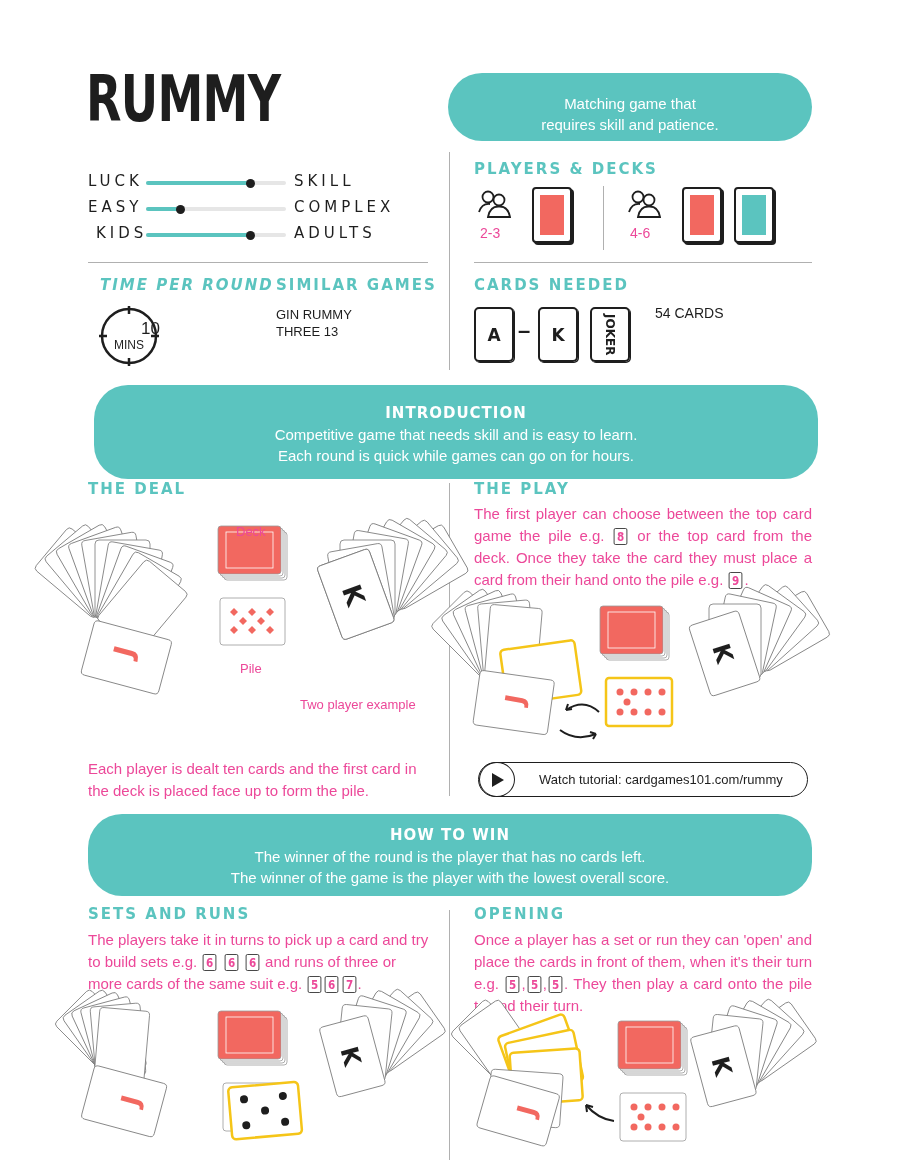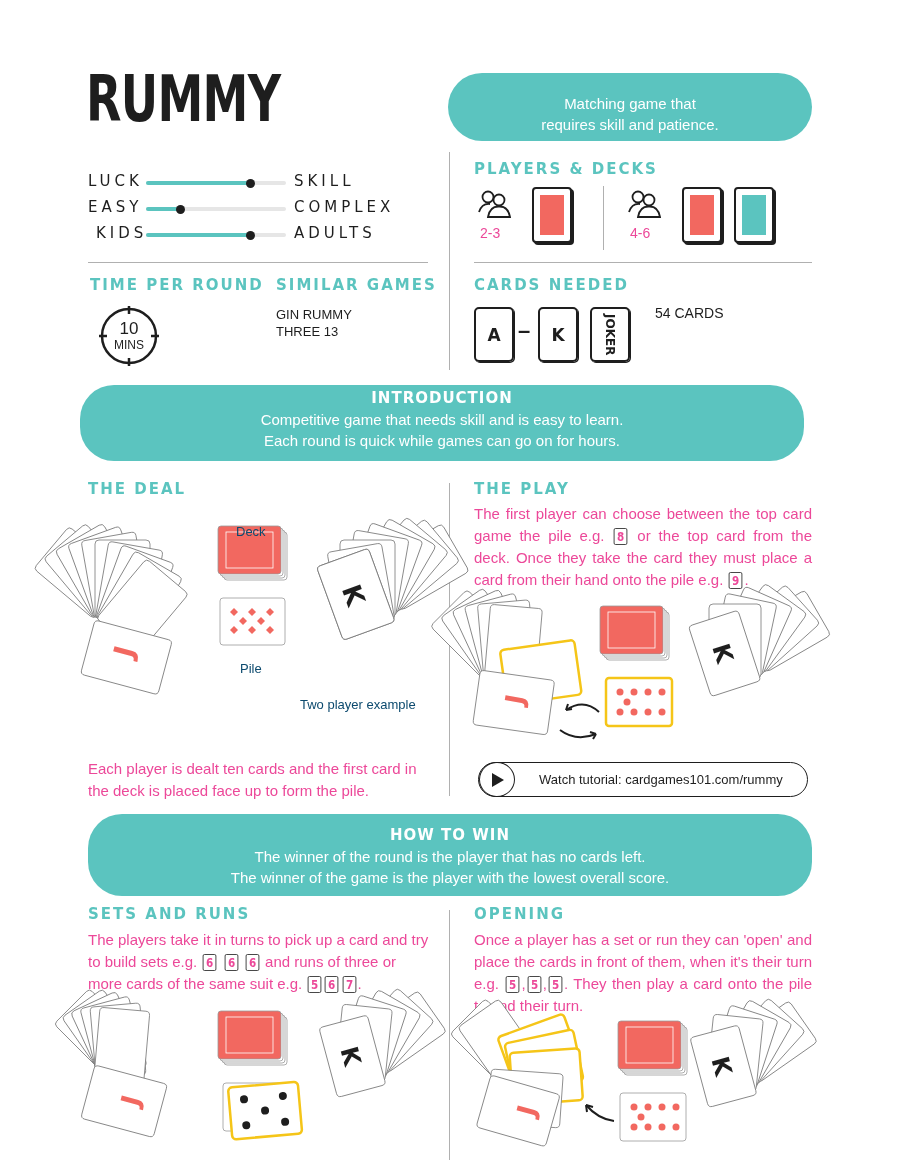--- a/index.html
+++ b/index.html
@@ -15,21 +15,21 @@
   .knob { width: 9px; height: 9px; background: #1e1e1e; border-radius: 50%; position: absolute; top: -2.5px; }
   .vline { background: #b0b0b0; width: 1px; }
   .hline { background: #b0b0b0; height: 1px; }
   .body-text { font-size: 15px; line-height: 22px; color: #ec4899; }
   .just { text-align: justify; }
   .mini-card { display: inline-block; border: 1.5px solid #333; border-radius: 2px; font-weight: bold; font-size: 13px; line-height: 15px; padding: 0 3px; font-family: "DejaVu Sans", sans-serif; transform: scaleX(0.8); }
   .deck-card { border: 2px solid #1e1e1e; border-radius: 4px; background: #fff; box-shadow: 2px 2px 0 #1e1e1e; }
   .deck-inner { position: absolute; left: 6px; top: 6px; right: 6px; bottom: 6px; }
   .need-card { width: 40px; height: 55px; border: 2px solid #1e1e1e; border-radius: 5px; box-shadow: 1px 1px 0 #1e1e1e; display:flex; align-items:center; justify-content:center; font-family: "DejaVu Sans", sans-serif; font-weight: bold; font-size: 17px; }
   .tut { border: 1.5px solid #1e1e1e; border-radius: 18px; }
-  .caption { color: #0c4a6e; font-size: 13px; }
+  .caption { color: #ec4899; font-size: 13px; }
   svg { overflow: visible; }
 </style>
 </head>
 <body>
 
 <div class="abs title" style="left:86px;top:62px;">RUMMY</div>
 
 <div class="abs pill" style="left:448px;top:73px;width:364px;height:68px;padding-top:20px;font-size:15px;line-height:21px;">
   <div>Matching game that</div>
   <div>requires skill and patience.</div>
@@ -89,49 +89,49 @@
   </svg>
   <div class="abs body-text" style="left:4px;top:32px;font-size:14px;">4-6</div>
   <div class="abs deck-card" style="left:56px;top:-3px;width:40px;height:56px;">
       <div class="deck-inner" style="background:#f26860;"></div>
     </div>
   <div class="abs deck-card" style="left:108px;top:-3px;width:40px;height:56px;">
       <div class="deck-inner" style="background:#5bc4bf;"></div>
     </div>
 </div>
 
-<div class="abs hdr" style="left:90px;top:276px;">TIME PER ROUND</div>
+<div class="abs hdr" style="left:100px;top:276px;font-style:italic;">TIME PER ROUND</div>
 <div class="abs" style="left:98px;top:305px;width:62px;height:62px;">
   <svg class="abs" style="left:0;top:0;" width="62" height="62" viewBox="0 0 62 62">
     <circle cx="31" cy="31" r="27" fill="none" stroke="#1e1e1e" stroke-width="2.5"></circle>
     <line x1="31" y1="1" x2="31" y2="9" stroke="#1e1e1e" stroke-width="2.5"></line>
     <line x1="31" y1="53" x2="31" y2="61" stroke="#1e1e1e" stroke-width="2.5"></line>
     <line x1="1" y1="31" x2="9" y2="31" stroke="#1e1e1e" stroke-width="2.5"></line>
     <line x1="53" y1="31" x2="61" y2="31" stroke="#1e1e1e" stroke-width="2.5"></line>
   </svg>
-  <div class="abs" style="left:0;width:62px;top:14px;text-align:center;font-size:17px;">10</div>
+  <div class="abs" style="left:0;width:62px;top:14px;text-align:right;font-size:17px;">10</div>
   <div class="abs" style="left:0;width:62px;top:33px;text-align:center;font-size:12px;">MINS</div>
 </div>
 
 <div class="abs hdr" style="left:276px;top:276px;">SIMILAR GAMES</div>
 <div class="abs" style="left:276px;top:306px;font-size:13px;line-height:17px;">
   <div>GIN RUMMY</div>
   <div>THREE 13</div>
 </div>
 
 <div class="abs hdr" style="left:474px;top:276px;">CARDS NEEDED</div>
 <div class="abs need-card" style="left:474px;top:307px;">A</div>
 <div class="abs" style="left:518px;top:318px;font-size:22px;font-weight:bold;">–</div>
 <div class="abs need-card" style="left:538px;top:307px;">K</div>
 <div class="abs need-card" style="left:590px;top:307px;">
   <span style="writing-mode:vertical-rl;font-size:12px;">JOKER</span>
 </div>
 <div class="abs" style="left:655px;top:305px;font-size:14px;">54 CARDS</div>
 
-<div class="abs pill" style="left:80px;top:385px;width:724px;height:76px;padding-top:3px;font-size:15px;line-height:21px;">
+<div class="abs pill" style="left:94px;top:385px;width:724px;height:94px;padding-top:18px;font-size:15px;line-height:21px;">
   <div style="font-family:'DejaVu Sans',sans-serif;font-weight:bold;letter-spacing:1px;font-size:15px;">INTRODUCTION</div>
   <div>Competitive game that needs skill and is easy to learn.</div>
   <div>Each round is quick while games can go on for hours.</div>
 </div>
 
 <div class="abs vline" style="left:449px;top:483px;height:313px;"></div>
 <div class="abs hdr" style="left:88px;top:480px;">THE DEAL</div>
 
 <svg class="abs" style="left:90px;top:520px;" width="350" height="200" viewBox="0 0 350 200">
 

